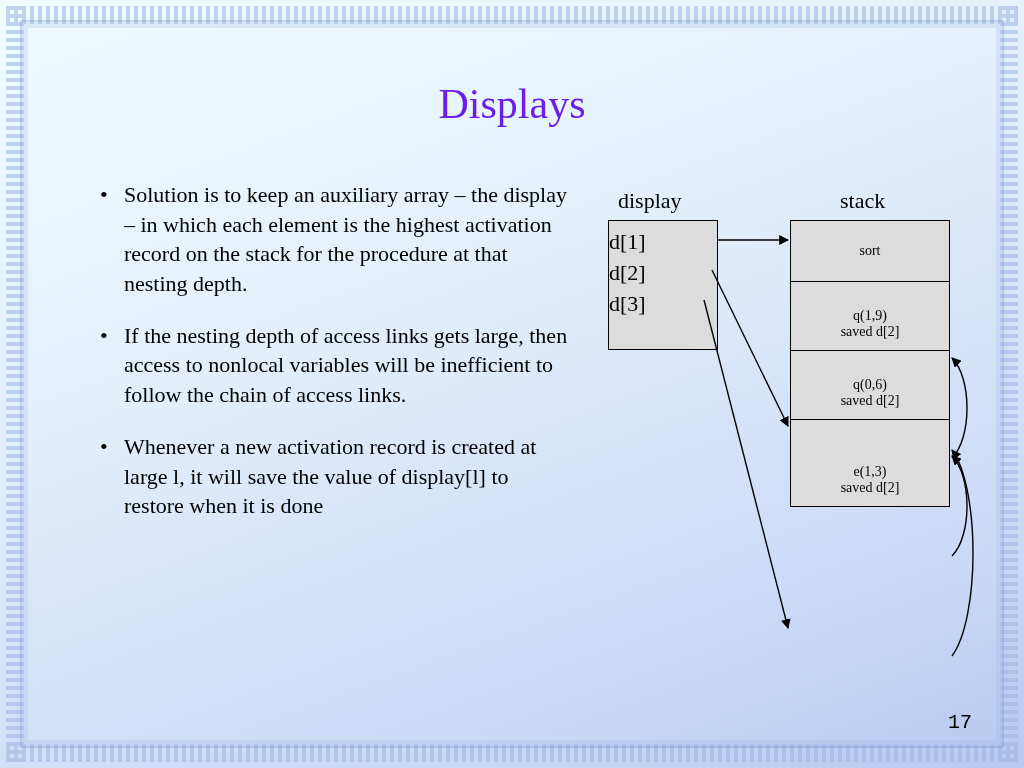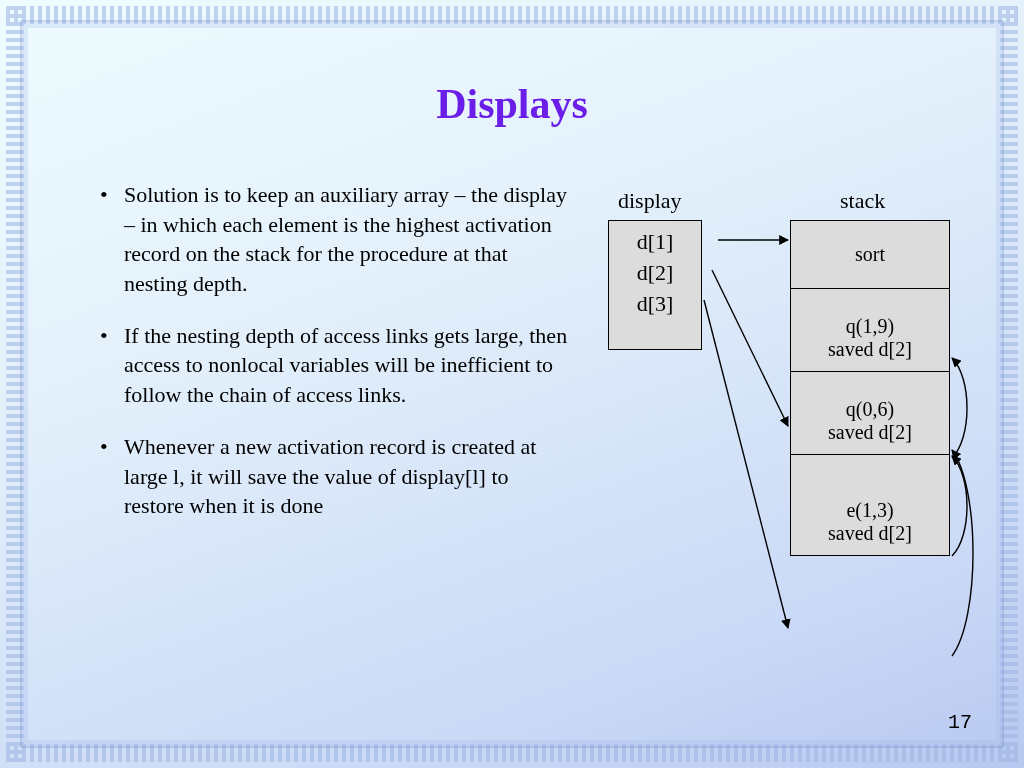--- a/index.html
+++ b/index.html
@@ -32,21 +32,21 @@
     pointer-events: none;
     outline: 2px solid rgba(120,150,210,.35);
     box-shadow: inset 0 0 0 6px rgba(160,185,230,.25);
   }
   .title {
     position: absolute;
     left: 0; right: 0; top: 80px;
     text-align: center;
     font-size: 42px;
     color: #6a1ee8;
-    font-weight: 700;
+    font-weight: 400;
   }
   .body-text {
     position: absolute;
     left: 100px; top: 180px;
     width: 470px;
     color: #000;
     font-size: 22px;
     line-height: 1.35;
   }
   .body-text ul { list-style: none; }
@@ -64,29 +64,29 @@
   .label {
     font-size: 22px;
     color: #000;
     position: absolute;
   }
   .box {
     position: absolute;
     background: #dcdcdc;
     border: 1px solid #000;
   }
-  .display-box { left: 8px; top: 32px; width: 94px; height: 130px; text-align: center; padding-top: 6px; }
+  .display-box { left: 8px; top: 32px; width: 110px; height: 130px; text-align: left; padding-top: 6px; }
   .display-box div { font-size: 22px; line-height: 1.4; }
   .stack-col { left: 190px; top: 32px; width: 160px; }
   .stack-cell {
     border: 1px solid #000;
     border-top: none;
     background: #dcdcdc;
     text-align: center;
-    font-size: 20px;
+    font-size: 14px;
     padding: 8px 0 10px;
   }
   .stack-cell:first-child { border-top: 1px solid #000; padding: 22px 0; }
   .gap { height: 18px; border-left:1px solid #000; border-right:1px solid #000; background:#dcdcdc; }
   svg.arrows { position: absolute; left: 0; top: 0; width: 380px; height: 510px; overflow: visible; }
   .page-number {
     position: absolute;
     right: 52px; bottom: 34px;
     font-size: 20px;
     color: #000;

